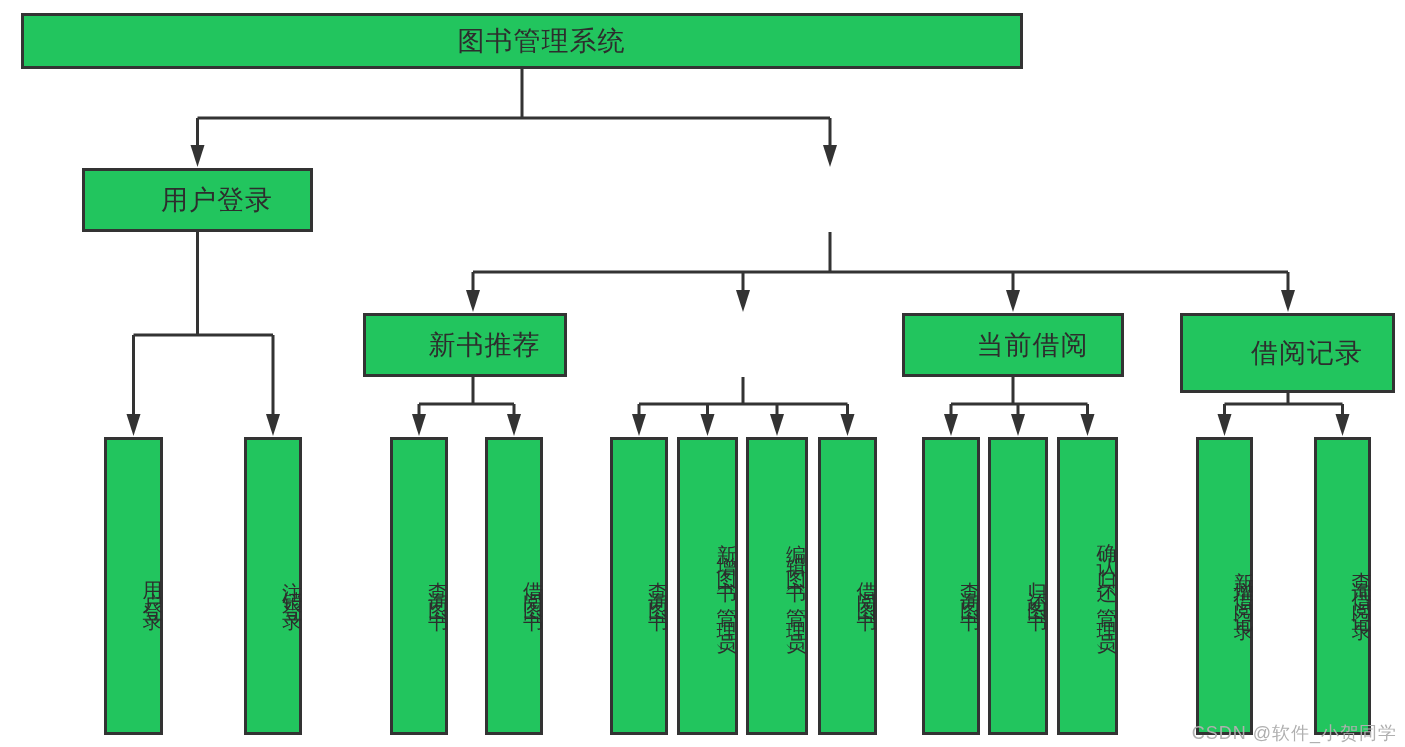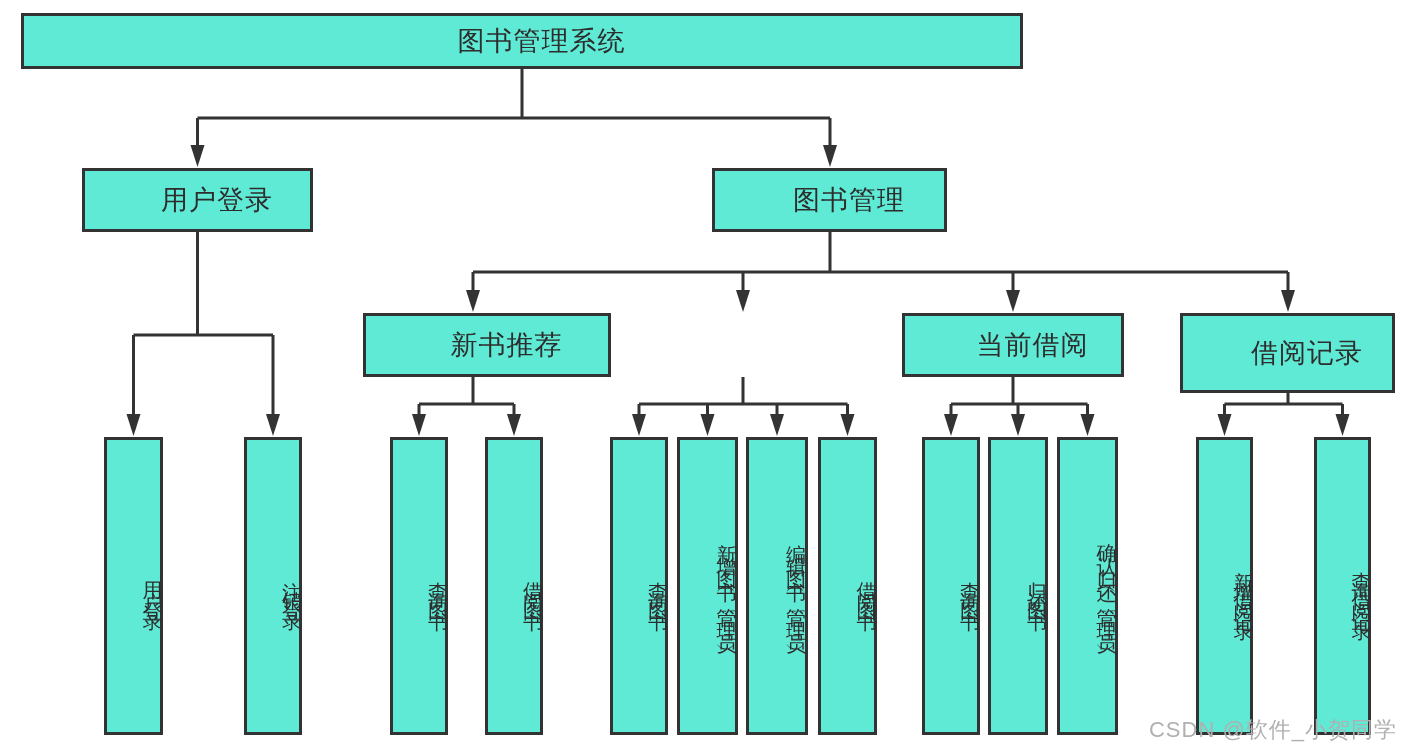--- a/index.html
+++ b/index.html
@@ -13,21 +13,21 @@
   }
   .connectors {
     position: absolute;
     left: 0; top: 0;
     z-index: 1;
   }
   .box {
     position: absolute;
     box-sizing: border-box;
     border: 3px solid #333333;
-    background: #5eead4;
+    background: #22c55e;
     display: flex;
     align-items: center;
     justify-content: center;
     z-index: 2;
     color: #2d2d2d;
     padding-left: 39px;
   }
   .hlabel {
     font-size: 27px;
     letter-spacing: 1px;
@@ -40,21 +40,21 @@
     font-size: 20px;
     letter-spacing: 10px;
     line-height: 1;
     color: #2d2d2d;
   }
   .vlabel.long { letter-spacing: 13px; }
   .watermark {
     position: absolute;
     right: 8px;
     bottom: 2px;
-    font-size: 22px;
+    font-size: 18px;
     color: #b0b0b0;
     letter-spacing: 1px;
     z-index: 3;
     white-space: nowrap;
   }
 </style>
 </head>
 <body>
 
 <div class="canvas">
@@ -102,25 +102,22 @@
     </g>
   </svg>
 
   <div class="box" style="left:21px; top:13px; width:1002px; height:56px;">
     <span class="hlabel">图书管理系统</span>
   </div>
 
   <div class="box" style="left:82px; top:168px; width:231px; height:64px;">
     <span class="hlabel">用户登录</span>
   </div>
-  <div class="box" style="left:712px; top:168px; width:235px; height:64px;">
-    <span class="hlabel">图书管理</span>
-  </div>
 
-  <div class="box" style="left:363px; top:313px; width:248px; height:64px;">
+  <div class="box" style="left:363px; top:313px; width:204px; height:64px;">
     <span class="hlabel">新书推荐</span>
   </div>
   <div class="box" style="left:902px; top:313px; width:222px; height:64px;">
     <span class="hlabel">当前借阅</span>
   </div>
   <div class="box" style="left:1180px; top:313px; width:215px; height:80px;">
     <span class="hlabel">借阅记录</span>
   </div>
 
   <div class="box" style="left:104px; top:437px; width:59px; height:298px;">

